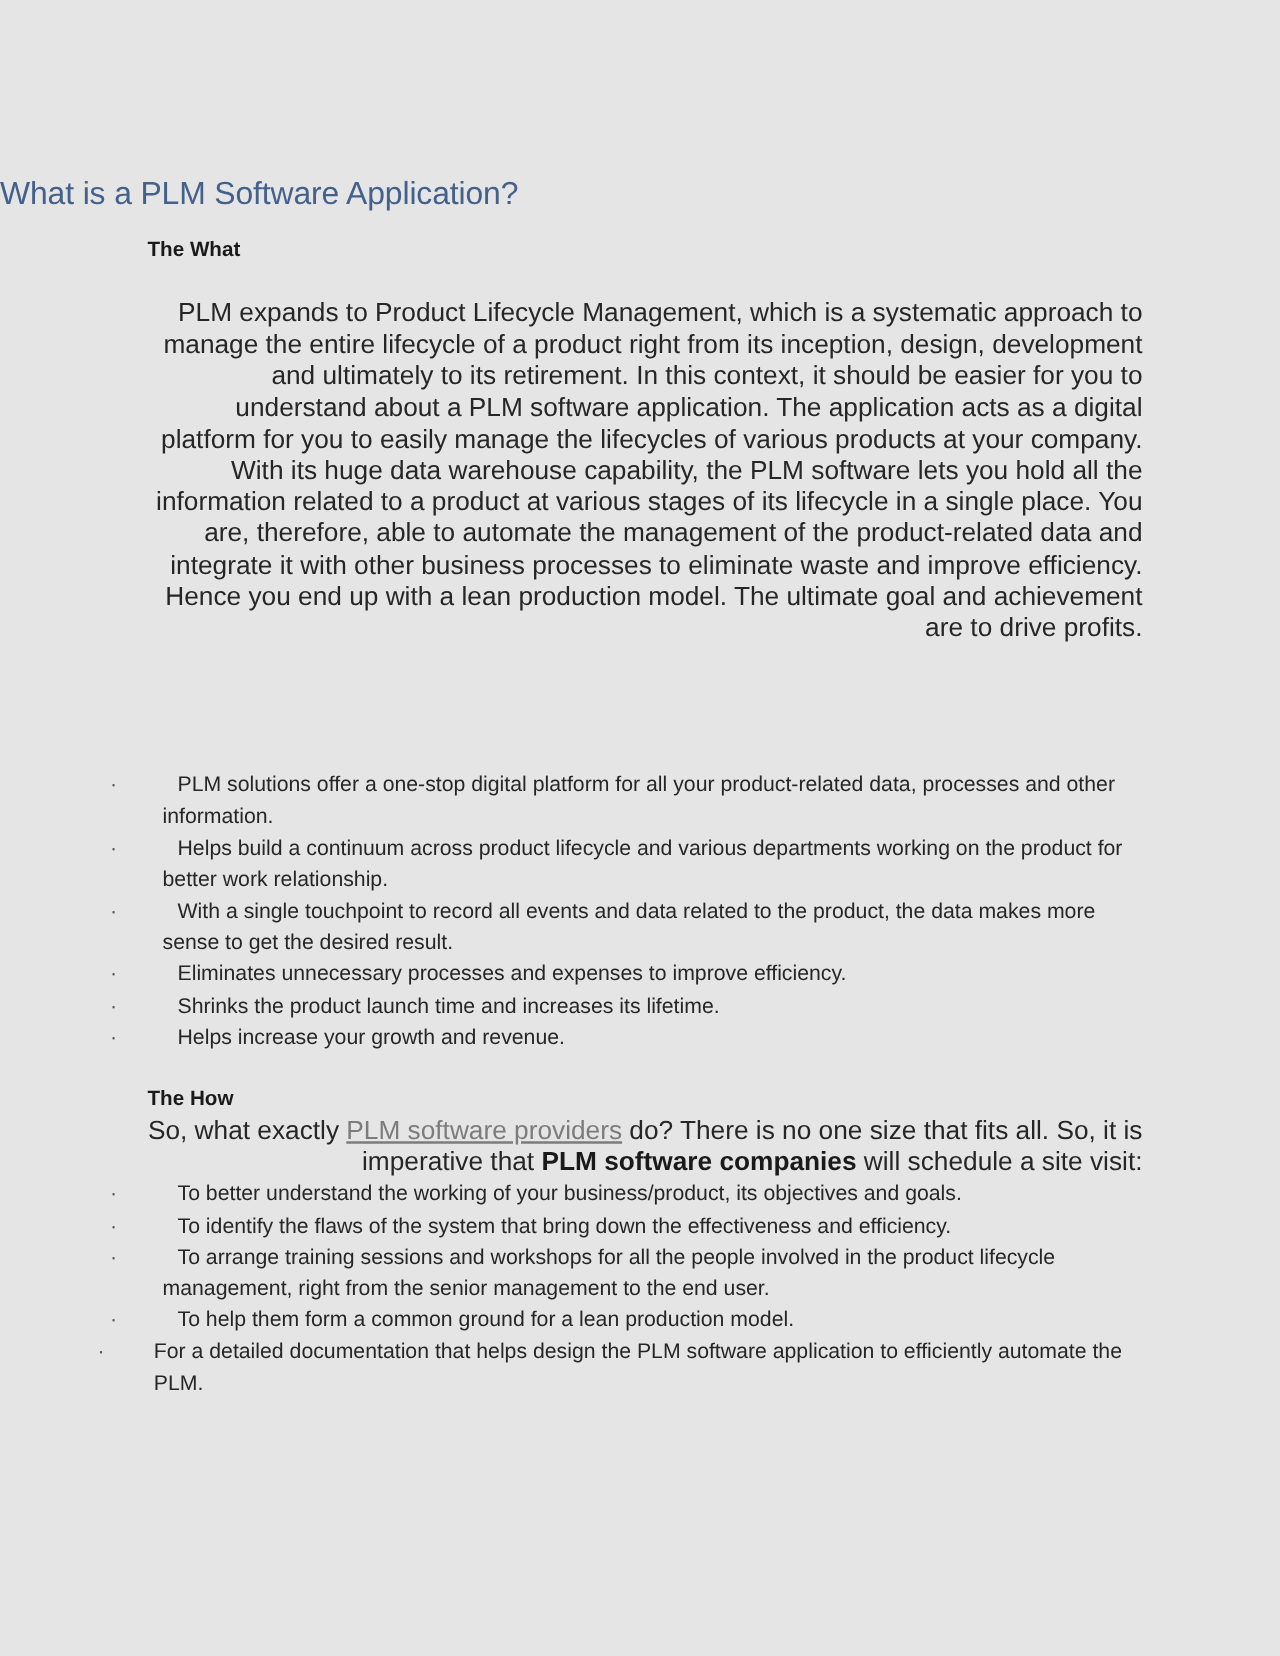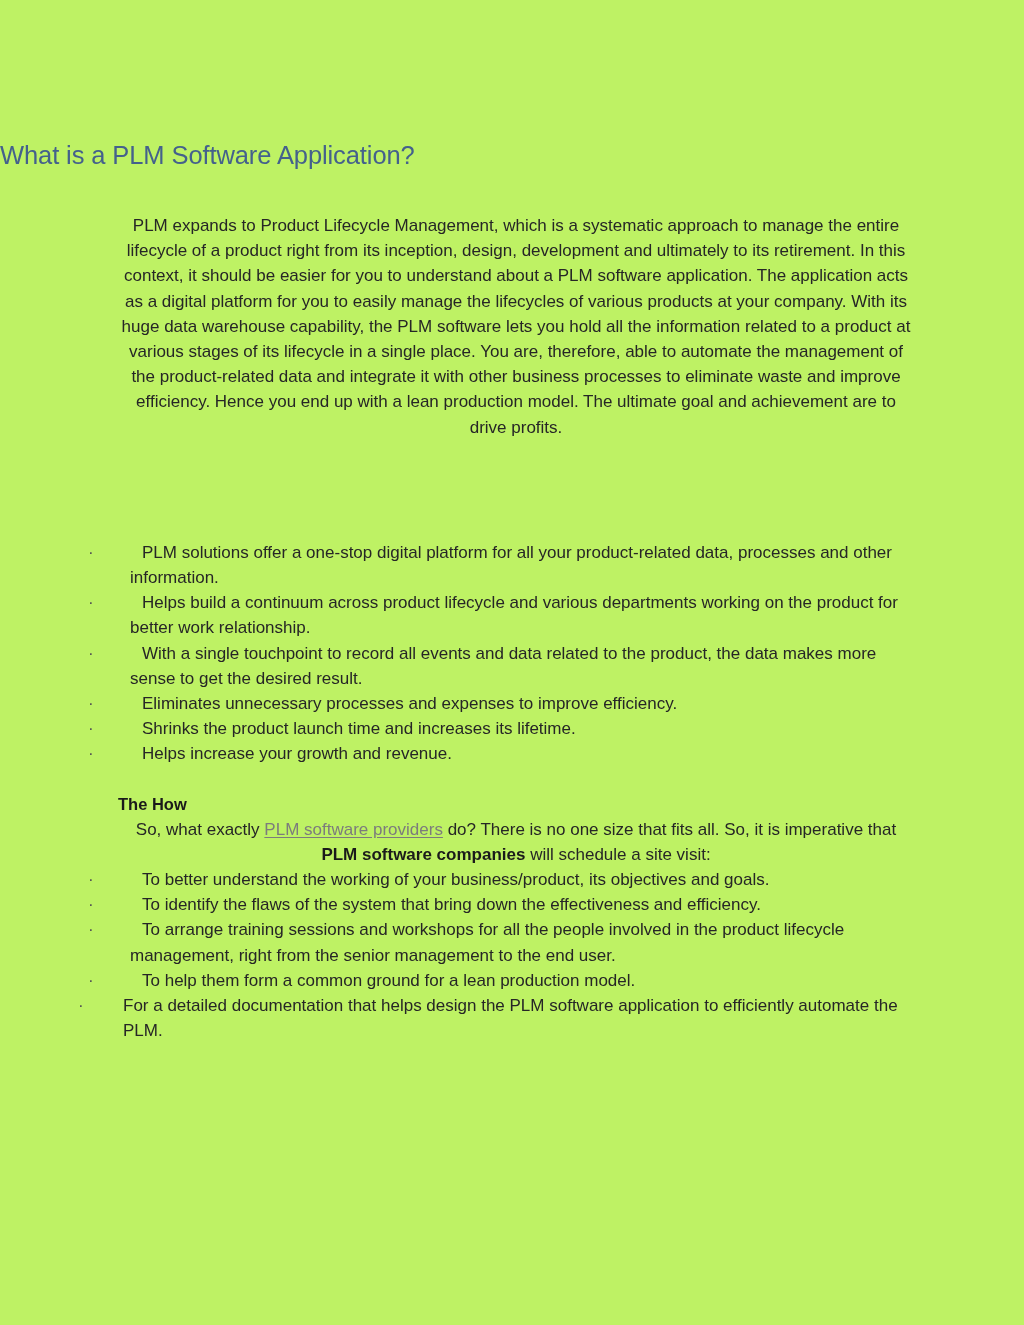--- a/index.html
+++ b/index.html
@@ -10,21 +10,21 @@
   }
   body {
     font-family: "Liberation Sans", "DejaVu Sans", sans-serif;
     color: #262626;
     -webkit-font-smoothing: antialiased;
   }
   .page {
     position: relative;
     width: 1024px;
     height: 1325px;
-    background: #bef264;
+    background: #e5e5e5;
     overflow: hidden;
     box-sizing: border-box;
   }
   .content {
     position: absolute;
     left: 118px;
     top: 0;
     width: 796px;
   }
 
@@ -47,26 +47,26 @@
   .sec-head {
     font-size: 16.5px;
     font-weight: bold;
     color: #1a1a1a;
     line-height: 25px;
     margin: 0;
   }
 
   
   .para {
-    font-size: 17px;
+    font-size: 21px;
     font-weight: 400;
     line-height: 25.2px;
     color: #262626;
     margin: 0;
-    text-align: center;
+    text-align: right;
   }
 
   
   .b { font-weight: bold; color: #1a1a1a; }
 
   
   .link {
     color: #7c7c7c;
     text-decoration: underline;
     text-underline-offset: 2px;
@@ -123,20 +123,21 @@
 <body>
 
 <div class="page">
 
   <h1 class="doc-title">What is a PLM Software Application?</h1>
 
   <div class="content">
 
     <div class="sp-title-to-what"></div>
 
+    <div class="sec-head">The What</div>
 
     <div class="sp-head-gap"></div>
 
     <p class="para">PLM expands to Product Lifecycle Management, which is a systematic approach to manage the entire lifecycle of a product right from its inception, design, development and ultimately to its retirement. In this context, it should be easier for you to understand about a PLM software application. The application acts as a digital platform for you to easily manage the lifecycles of various products at your company. With its huge data warehouse capability, the PLM software lets you hold all the information related to a product at various stages of its lifecycle in a single place. You are, therefore, able to automate the management of the product-related data and integrate it with other business processes to eliminate waste and improve efficiency. Hence you end up with a lean production model. The ultimate goal and achievement are to drive profits.</p>
 
     <div class="sp-para-gap"></div>
 
 
     <div class="sp-para-gap"></div>
 

